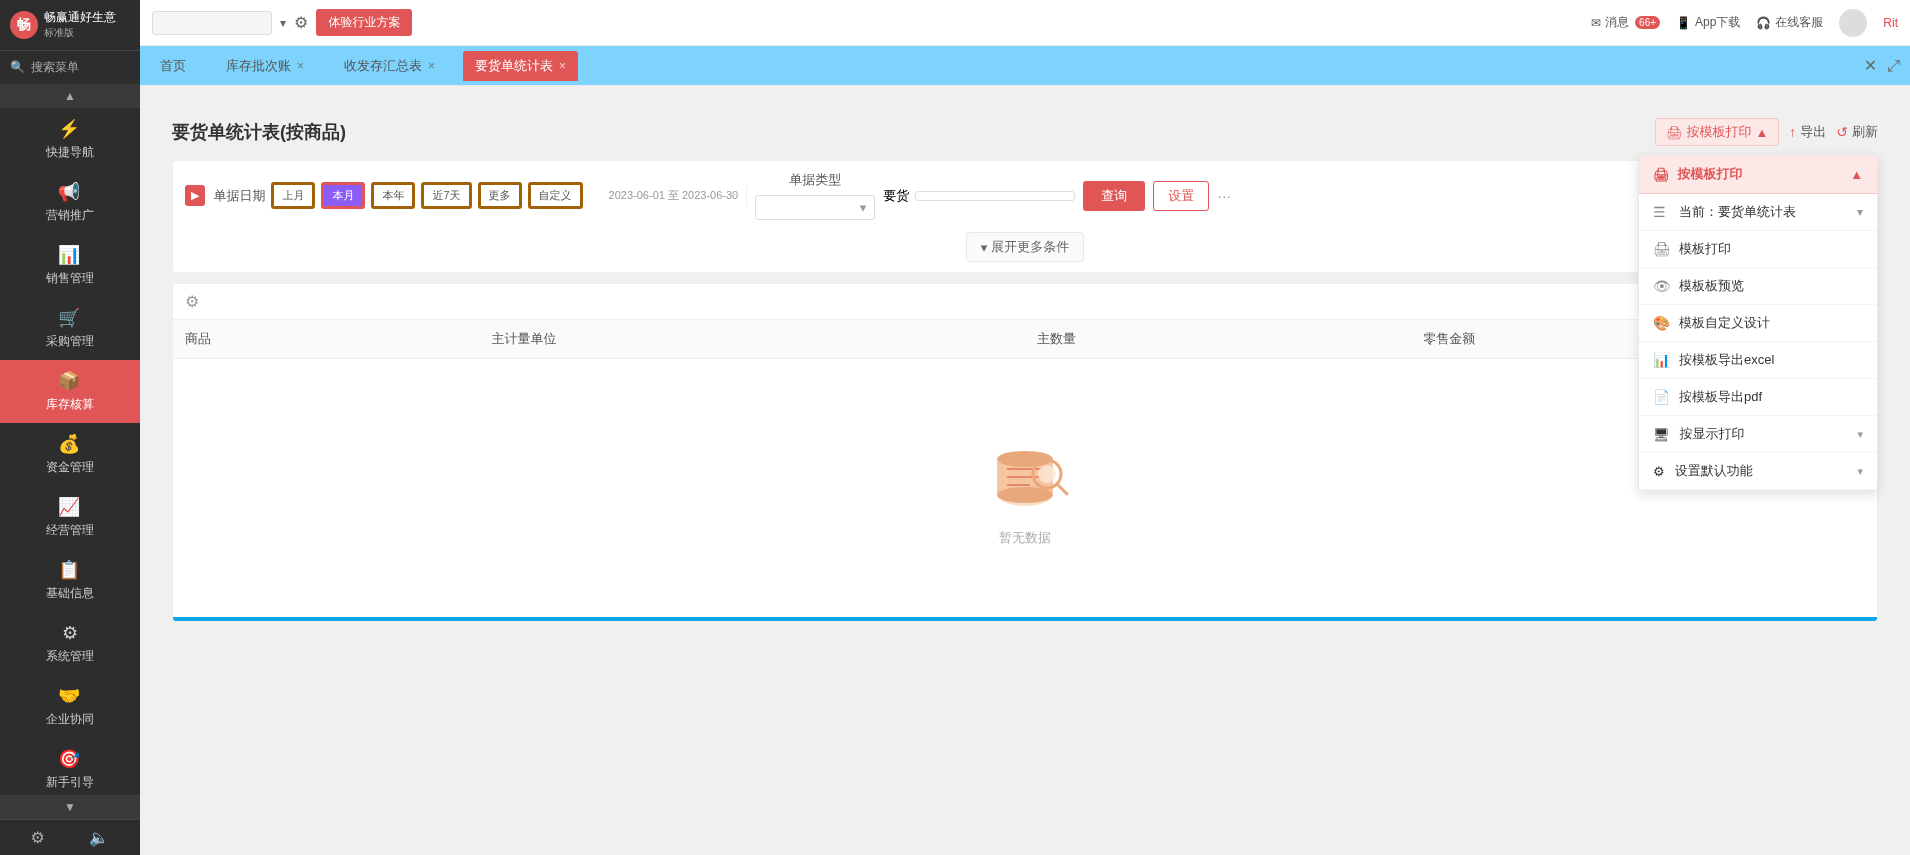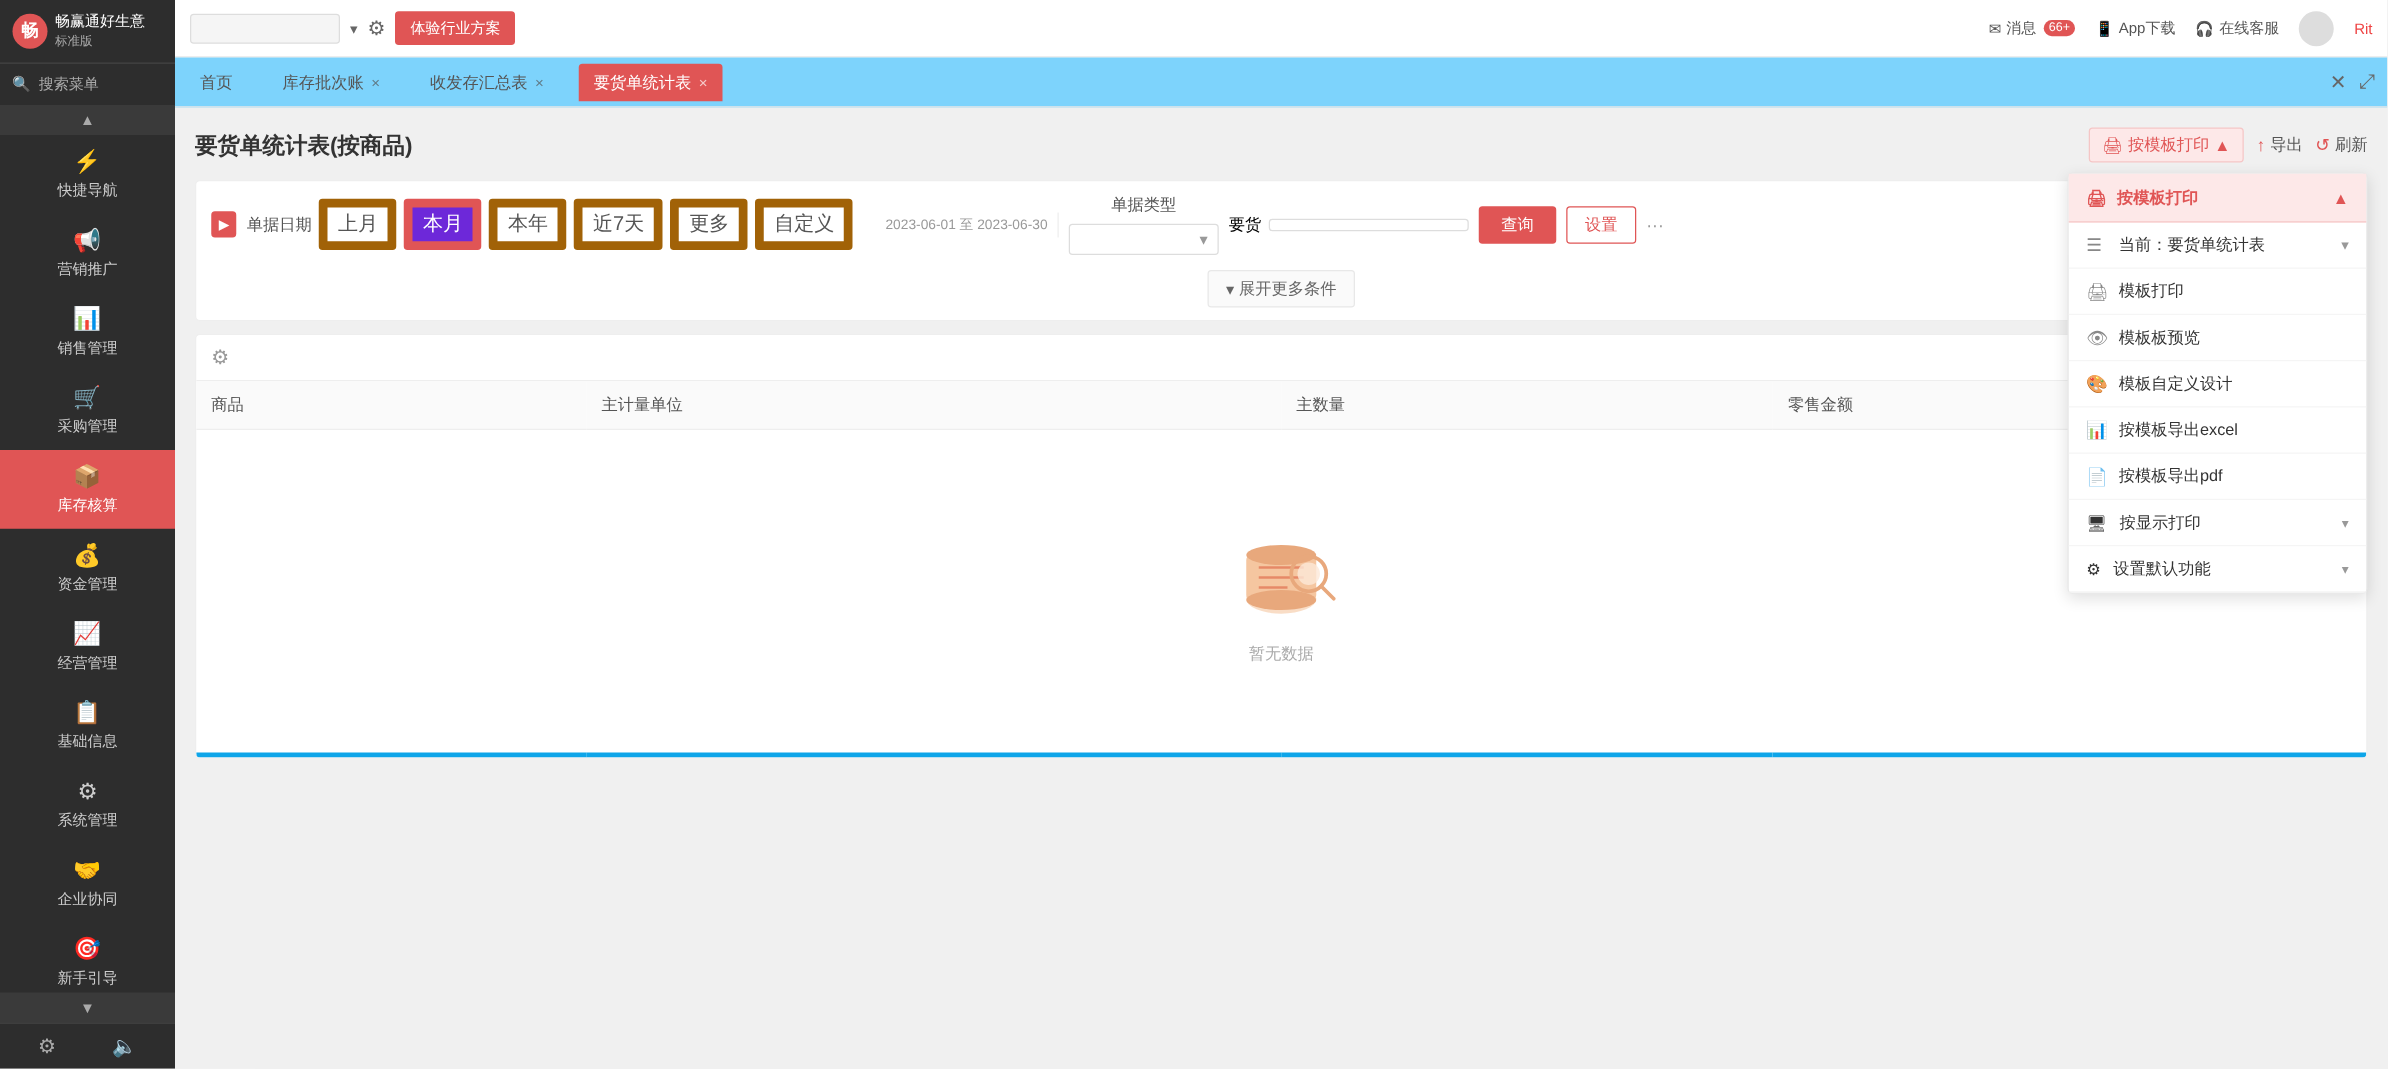--- a/index.html
+++ b/index.html
@@ -174,21 +174,21 @@
       border-radius: 3px 3px 0 0;
       gap: 6px;
       white-space: nowrap;
     }
     .tab.active { background: #e05555; color: white; }
     .tab-close { font-size: 12px; color: inherit; opacity: 0.7; }
 
     
     .content {
       flex: 1;
-      padding: 16px;
+      padding: 32px;
       overflow-y: auto;
       position: relative;
     }
 
     
     .page-header {
       display: flex;
       align-items: center;
       justify-content: space-between;
       margin-bottom: 14px;
@@ -245,29 +245,29 @@
     }
     .date-section {
       display: flex;
       align-items: center;
       gap: 6px;
       font-size: 13px;
       color: #555;
     }
     .date-btn {
       padding: 3px 8px;
-      border: 7px solid #a16207;
+      border: 3px solid #a16207;
       border-radius: 3px;
       cursor: pointer;
-      font-size: 16px;
+      font-size: 11px;
       color: #555;
       background: #fff;
     }
     .date-btn.active {
-      background: #6d28d9;
+      background: #8b5cf6;
       color: white;
       border-color: #e05555;
     }
     .date-range { font-size: 11px; color: #999; margin-left: 20px; }
     .filter-divider { width: 1px; height: 20px; background: #eee; }
     .filter-type-select {
       display: flex;
       align-items: center;
       gap: 6px;
       font-size: 13px;

